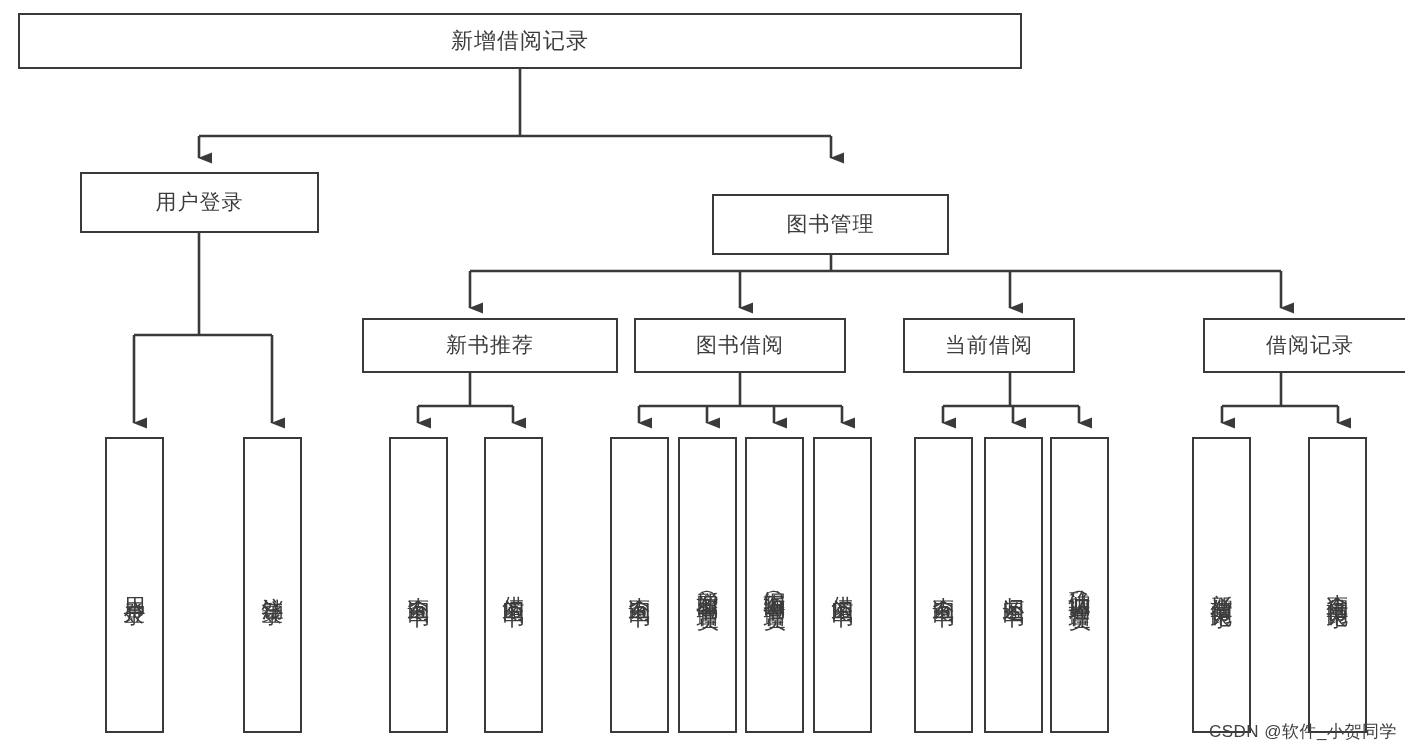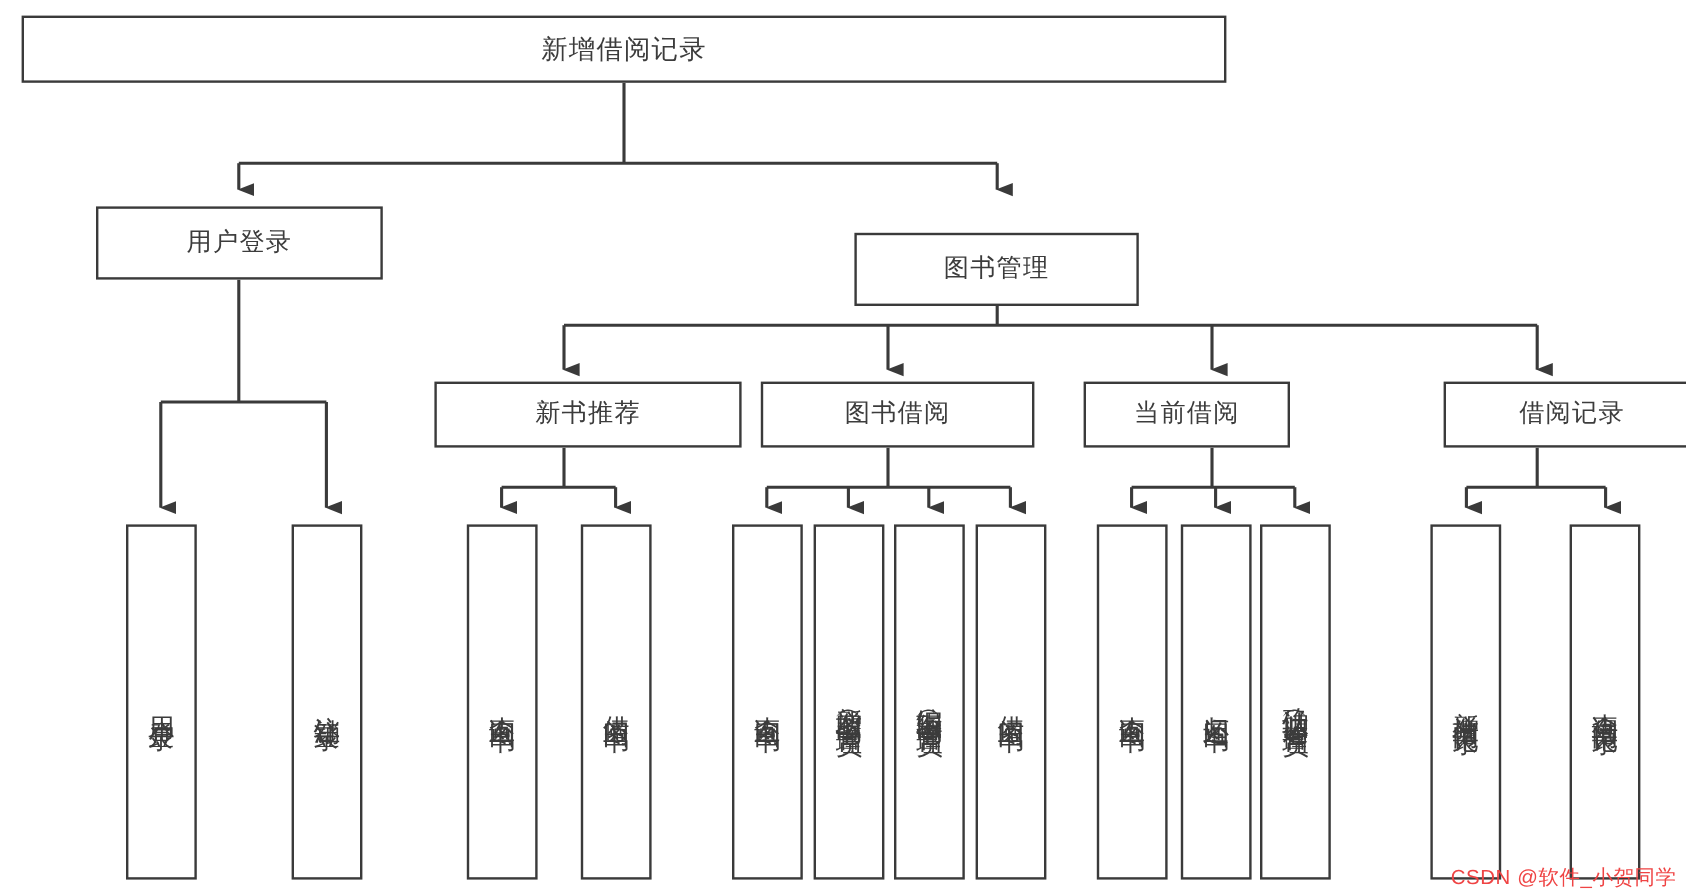--- a/index.html
+++ b/index.html
@@ -50,21 +50,21 @@
     left: 0; top: 0;
     width: 1405px;
     height: 747px;
     pointer-events: none;
   }
   .watermark {
     position: absolute;
     right: 8px;
     bottom: 4px;
     font-size: 17px;
-    color: #ef4444;
+    color: #404040;
     white-space: nowrap;
     letter-spacing: 0.5px;
   }
 </style>
 </head>
 <body>
 
 <div id="canvas">
 
   <svg id="links" viewBox="0 0 1405 747" xmlns="http://www.w3.org/2000/svg">
@@ -125,21 +125,21 @@
   <div class="node level2" style="left:80px; top:172px; width:239px; height:61px;">
     <span class="label">用户登录</span>
   </div>
   <div class="node level2" style="left:712px; top:172px; width:237px; height:61px;margin-top:22px;">
     <span class="label">图书管理</span>
   </div>
 
   <div class="node level3" style="left:362px; top:318px; width:256px; height:55px;">
     <span class="label">新书推荐</span>
   </div>
-  <div class="node level3" style="left:634px; top:318px; width:228px; height:55px;">
+  <div class="node level3" style="left:634px; top:318px; width:212px; height:55px;">
     <span class="label">图书借阅</span>
   </div>
   <div class="node level3" style="left:903px; top:318px; width:172px; height:55px;">
     <span class="label">当前借阅</span>
   </div>
   <div class="node level3" style="left:1172px; top:318px; width:214px; height:55px;margin-left:31px;">
     <span class="label">借阅记录</span>
   </div>
 
   <div class="node vertical" style="left:105px; top:437px; width:59px; height:296px;">

